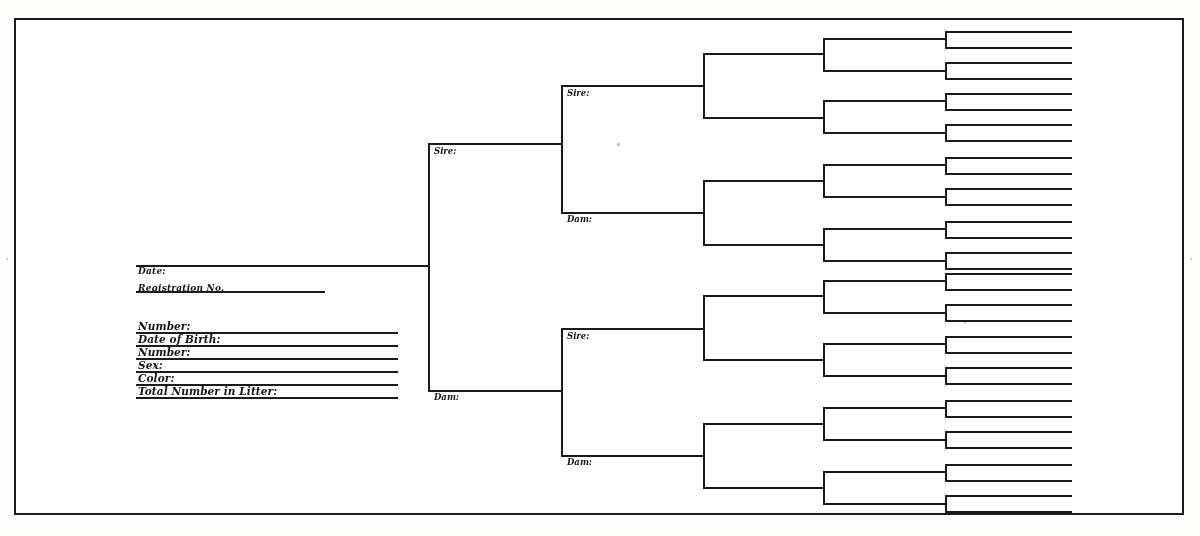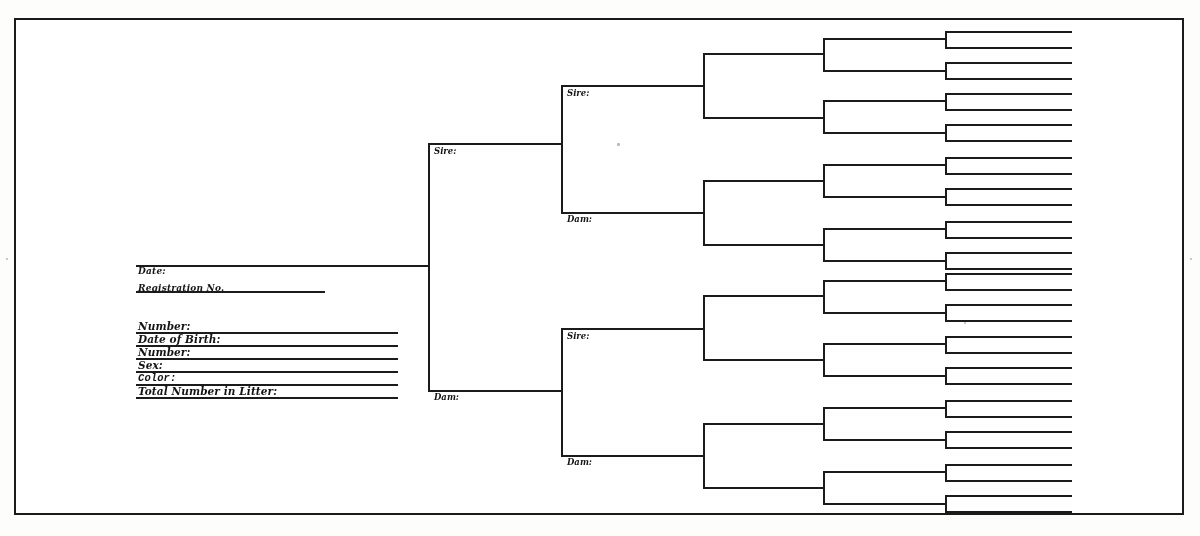--- a/index.html
+++ b/index.html
@@ -79,21 +79,21 @@
   <div class="hline" style="left:136px;top:345px;width:262px;height:1.6px;"></div>
   <div class="info-label" style="left:138px;top:333px;">Date of Birth:</div>
 
   <div class="hline" style="left:136px;top:358px;width:262px;height:1.6px;"></div>
   <div class="info-label" style="left:138px;top:346px;">Number:</div>
 
   <div class="hline" style="left:136px;top:371px;width:262px;height:1.6px;"></div>
   <div class="info-label" style="left:138px;top:359px;text-align:center;">Sex:</div>
 
   <div class="hline" style="left:136px;top:384px;width:262px;height:1.6px;"></div>
-  <div class="info-label" style="left:138px;top:372px;font-family:Liberation Mono, monospace;">Color:</div>
+  <div class="info-label" style="left:138px;top:372px;">Color:</div>
 
   <div class="hline" style="left:136px;top:397px;width:262px;height:1.6px;"></div>
   <div class="info-label" style="left:138px;top:385px;">Total Number in Litter:</div>
 
   <div class="vline" style="left:428px;top:143px;height:249px;"></div>
 
   <div class="hline" style="left:428px;top:143px;width:135px;"></div>
   <div class="node-label" style="left:434px;top:146px;">Sire:</div>
 
   <div class="hline" style="left:428px;top:390px;width:135px;"></div>

